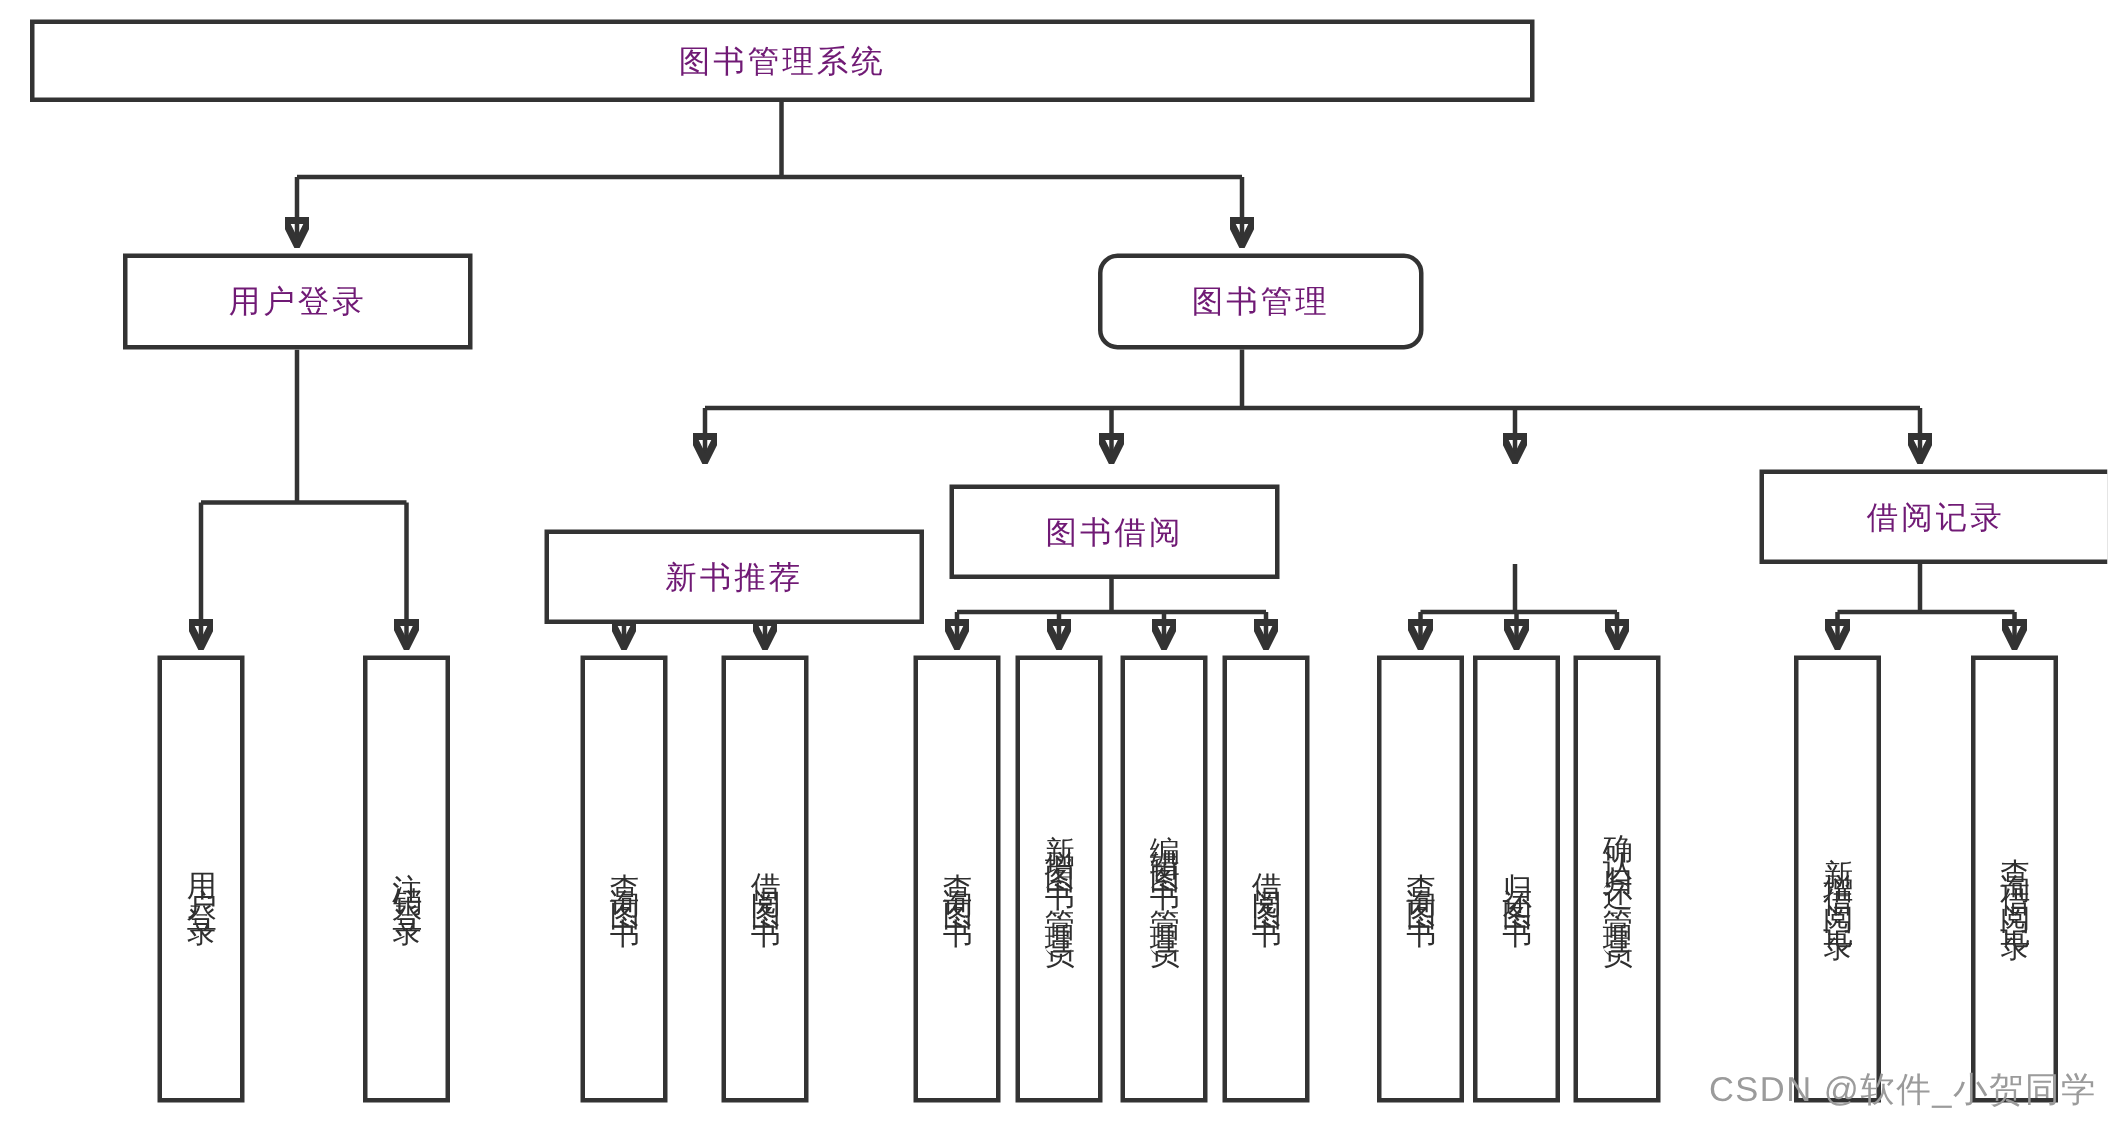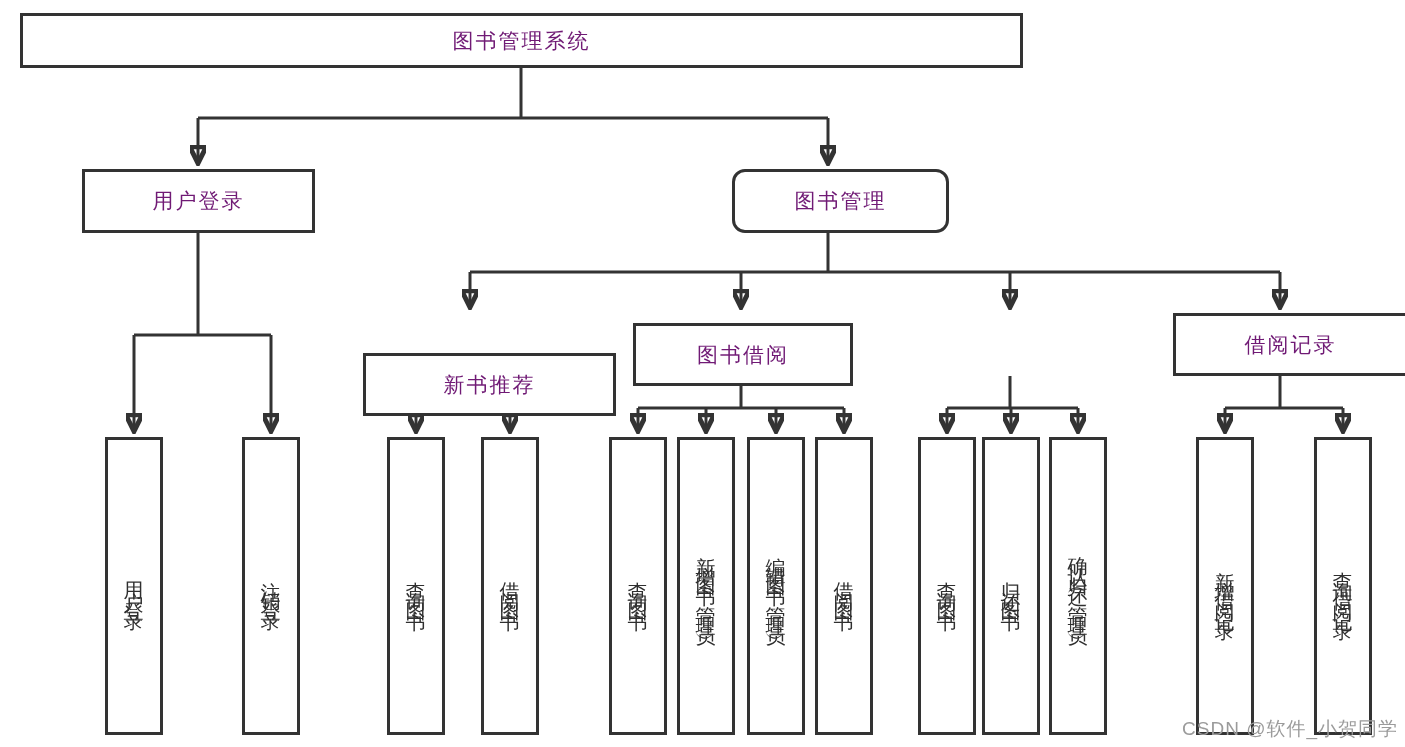--- a/index.html
+++ b/index.html
@@ -52,21 +52,21 @@
     color: #2f2f2f;
     font-size: 20px;
     letter-spacing: 10px;
     line-height: 24px;
     white-space: nowrap;
   }
   .watermark {
     position: absolute;
     right: 7px;
     bottom: 5px;
-    font-size: 19px;
+    font-size: 23px;
     color: #9b9b9b;
     letter-spacing: 1px;
     z-index: 5;
     white-space: nowrap;
   }
 </style>
 </head>
 <body>
 
 <div class="canvas">

